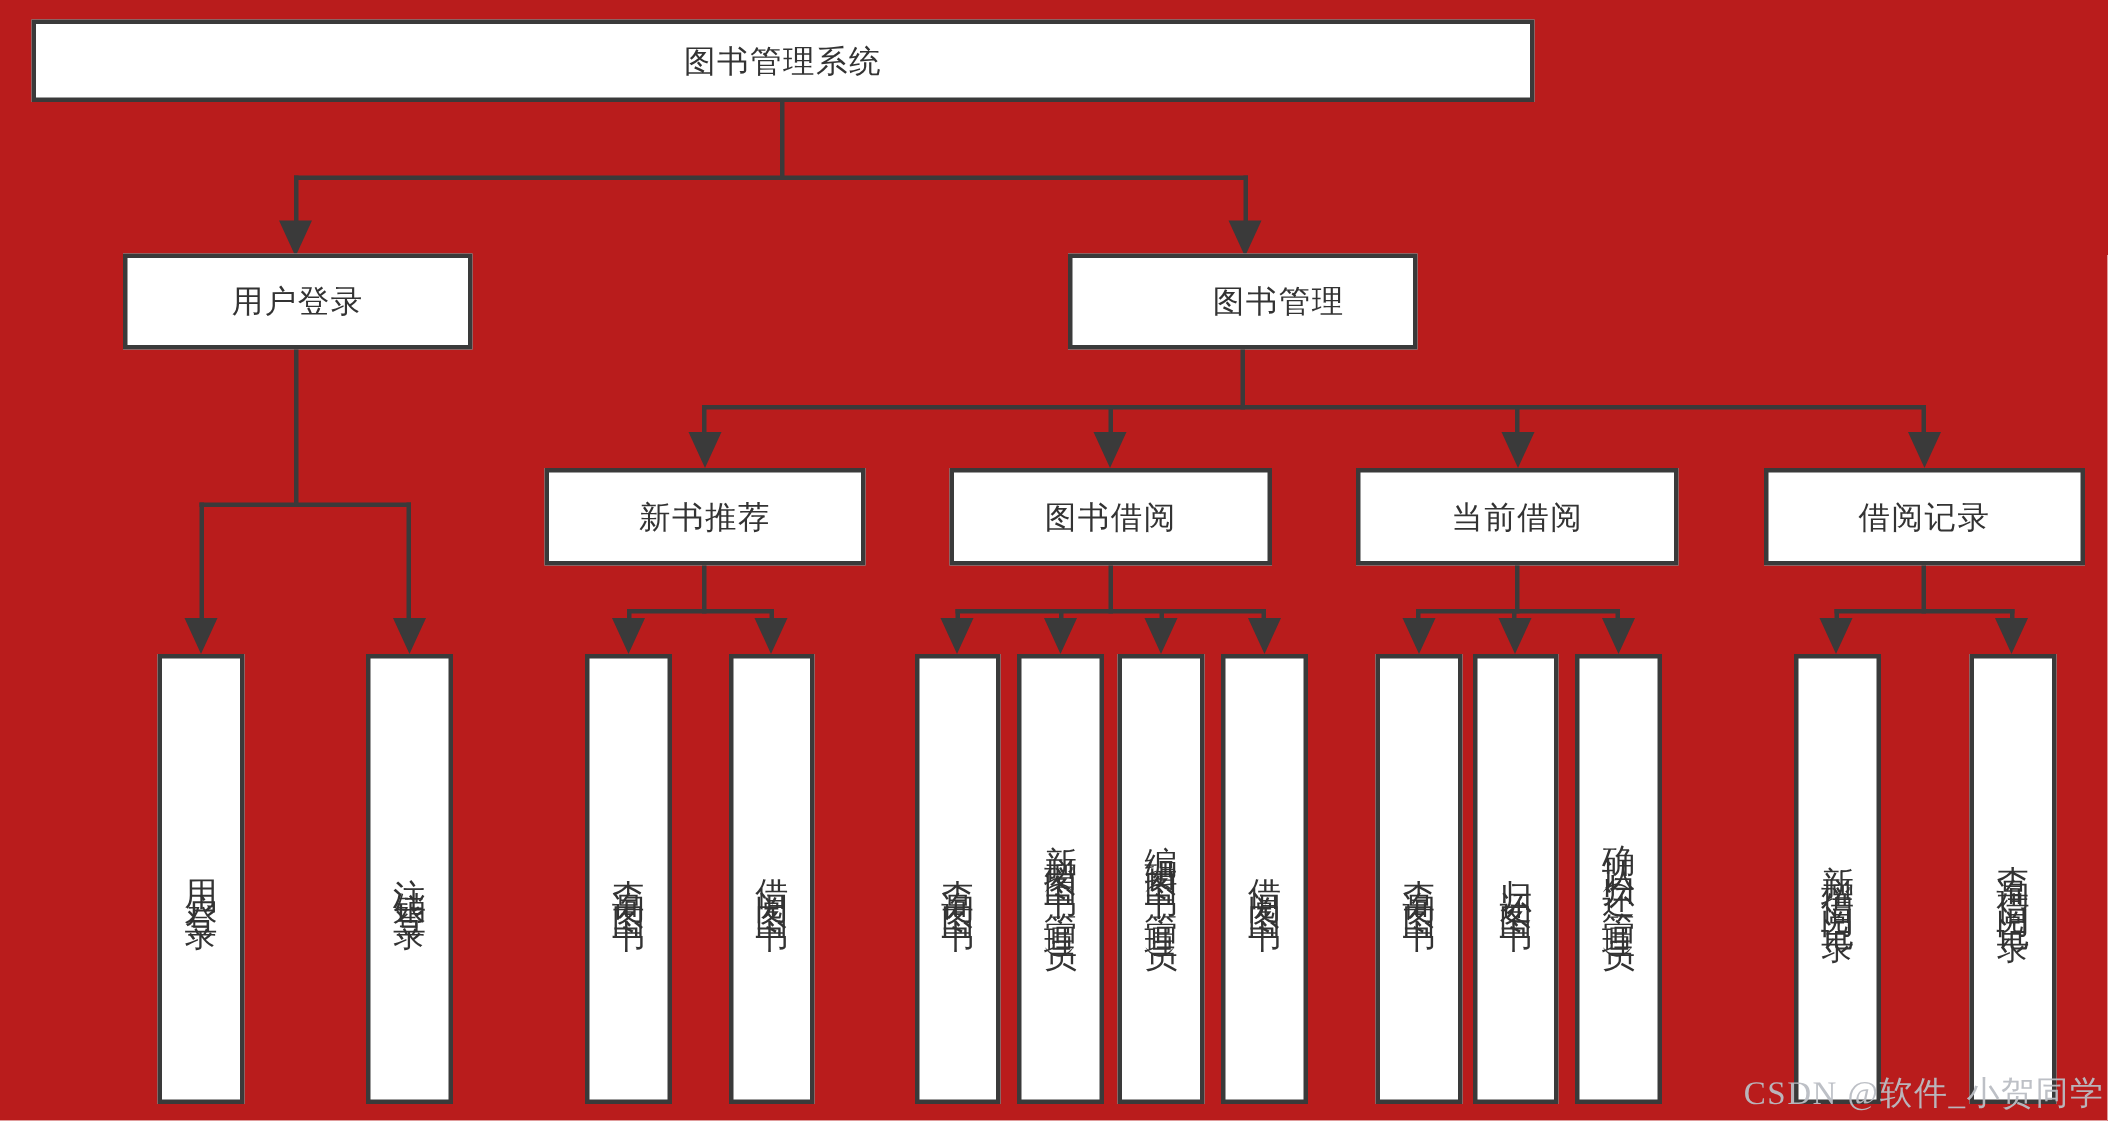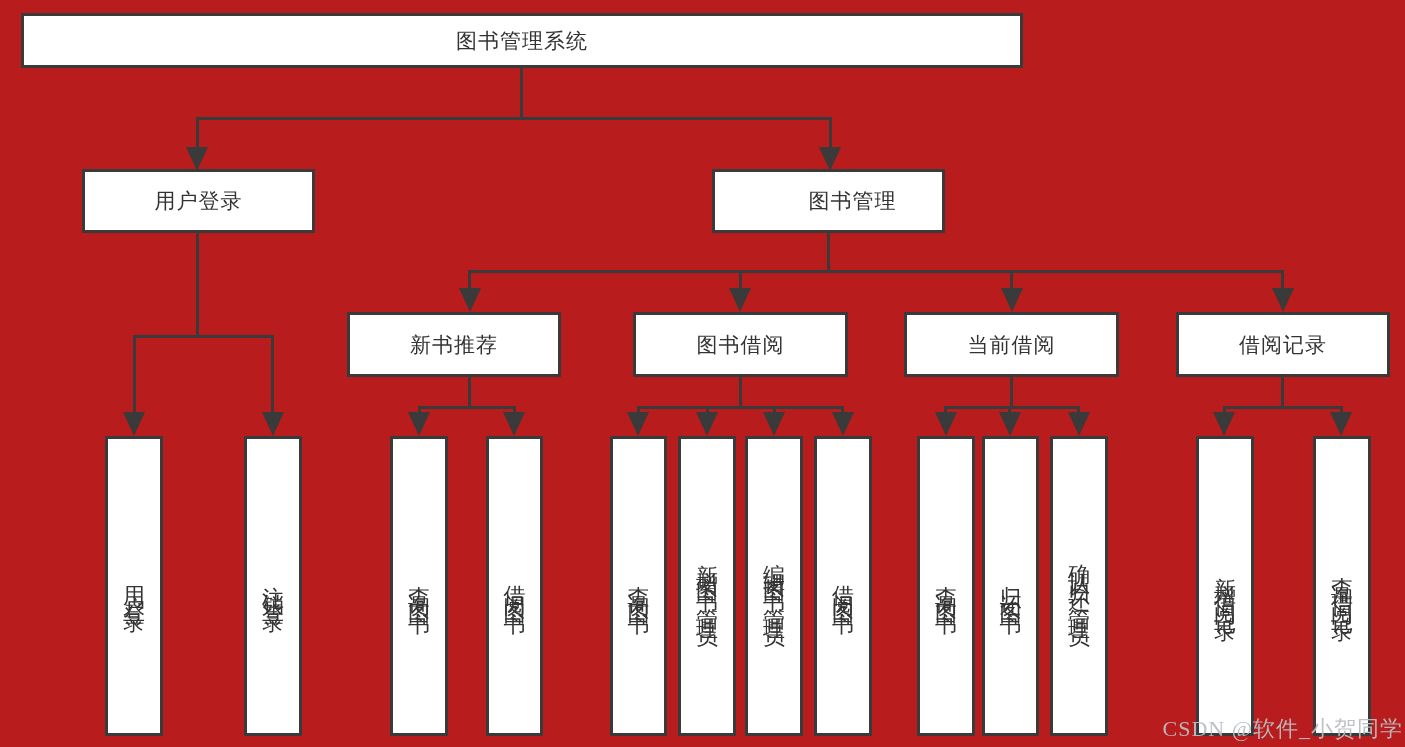--- a/index.html
+++ b/index.html
@@ -59,21 +59,21 @@
   <div class="hl" style="left:468px; top:270px; width:816px;"></div>
   <div class="vl" style="left:468px; top:270px; height:21px;"></div>
   <div class="vl" style="left:739px; top:270px; height:21px;"></div>
   <div class="vl" style="left:1010px; top:270px; height:21px;"></div>
   <div class="vl" style="left:1281px; top:270px; height:21px;"></div>
   <div class="arrow" style="left:459px; top:288px;"></div>
   <div class="arrow" style="left:729px; top:288px;"></div>
   <div class="arrow" style="left:1001px; top:288px;"></div>
   <div class="arrow" style="left:1272px; top:288px;"></div>
 
-  <div class="box h" style="left:347px; top:312px; width:214px; height:65px;">新书推荐</div>
+  <div class="box h" style="left:363px; top:312px; width:214px; height:65px;">新书推荐</div>
   <div class="box h" style="left:904px; top:312px; width:215px; height:65px;">当前借阅</div>
   <div class="box h" style="left:633px; top:312px; width:215px; height:65px;">图书借阅</div>
   <div class="box h" style="left:1176px; top:312px; width:214px; height:65px;">借阅记录</div>
 
   <div class="vl" style="left:468px; top:377px; height:32px;"></div>
   <div class="hl" style="left:418px; top:406px; width:98px;"></div>
   <div class="vl" style="left:418px; top:406px; height:9px;"></div>
   <div class="vl" style="left:513px; top:406px; height:9px;"></div>
   <div class="arrow" style="left:408px; top:412px;"></div>
   <div class="arrow" style="left:503px; top:412px;"></div>

